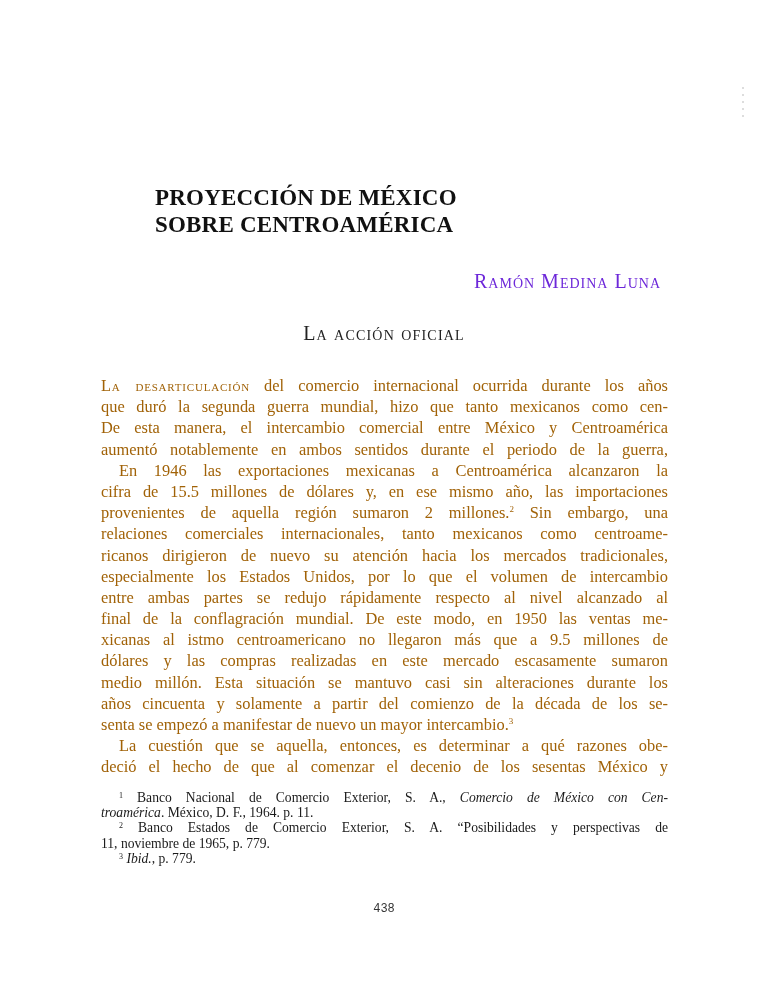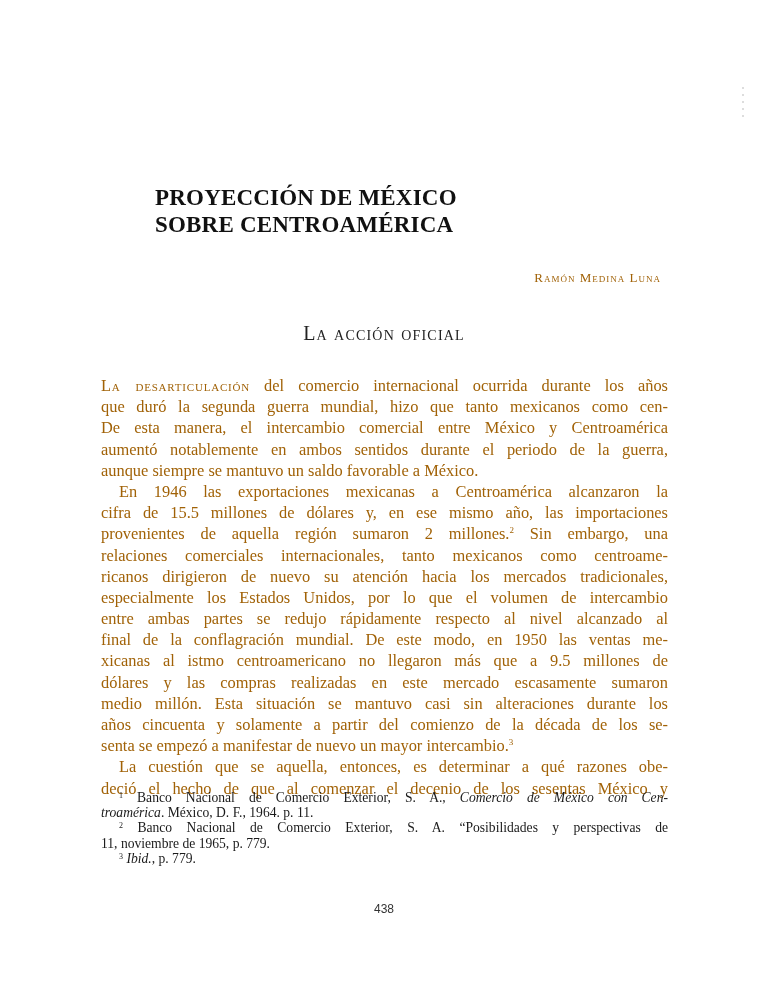--- a/index.html
+++ b/index.html
@@ -2,37 +2,37 @@
 <html><head>
 <meta charset="utf-8">
 <style>
   html, body { margin: 0; padding: 0; background: #ffffff; }
   body { width: 768px; height: 994px; position: relative; overflow: hidden;
          font-family: "Liberation Serif", "DejaVu Serif", serif; color: #1a1a1a; }
   .page { position: absolute; left: 0; top: 12px; width: 768px; height: 994px; }
   .title { position: absolute; left: 155px; top: 172px; font-weight: bold;
            font-size: 23px; line-height: 27px; letter-spacing: 0.2px; color: #111; }
   .title div { white-space: nowrap; }
-  .author { position: absolute; right: 107px; top: 258px; font-size: 13px;
-            font-variant: small-caps; letter-spacing: 1px; color: #a16207; }
+  .author { position: absolute; right: 107px; top: 258px; font-size: 20px;
+            font-variant: small-caps; letter-spacing: 1px; color: #6d28d9; }
   .section { position: absolute; left: 0; width: 768px; top: 310px; text-align: center;
              font-size: 20px; font-variant: small-caps; letter-spacing: 1.2px; color: #222; }
   .body { position: absolute; left: 101px; top: 363px; width: 567px; font-size: 16.4px;
           line-height: 21.2px; color: #a16207; }
   .line { display: block; white-space: nowrap; text-align: justify; text-align-last: justify; height: 21.2px; }
   .line.last { text-align-last: left; }
   .indent { padding-left: 18px; }
   .sc { font-variant: small-caps; letter-spacing: 0.8px; }
   sup { font-size: 9px; vertical-align: 6px; line-height: 0; }
   .notes { position: absolute; left: 101px; top: 778px; width: 567px; font-size: 13.6px;
            line-height: 15.2px; color: #1a1a1a; }
   .notes .line { height: 15.2px; }
   .notes sup { font-size: 8px; vertical-align: 4px; }
   .pagenum { position: absolute; left: 0; width: 768px; top: 890px; text-align: center;
-             font-family: Liberation Sans, sans-serif; font-size: 12px; color: #333; }
+             font-family: Liberation Mono, monospace; font-size: 12px; color: #333; }
   .specks { position: absolute; right: 22px; top: 75px; width: 4px; height: 40px; }
   .specks span { display: block; width: 2px; height: 2px; background: #ddd; margin-bottom: 5px; }
 </style>
 </head>
 <body>
 
 <div class="page">
 
   <div class="specks">
       <span></span>
@@ -49,40 +49,39 @@
 
   <div class="author">Ramón Medina Luna</div>
 
   <div class="section">La acción oficial</div>
 
   <div class="body">
     <span class="line"><span class="sc">La desarticulación</span><span> del comercio internacional ocurrida durante los años</span></span>
     <span class="line">que duró la segunda guerra mundial, hizo que tanto mexicanos como cen-</span>
     <span class="line">De esta manera, el intercambio comercial entre México y Centroamérica</span>
     <span class="line">aumentó notablemente en ambos sentidos durante el periodo de la guerra,</span>
-    <span class="line last">aunque siempre se mantuvo un saldo favorable a México.</span>
     <span class="line indent">En 1946 las exportaciones mexicanas a Centroamérica alcanzaron la</span>
     <span class="line">cifra de 15.5 millones de dólares y, en ese mismo año, las importaciones</span>
     <span class="line"><span>provenientes de aquella región sumaron 2 millones.</span><sup>2</sup><span> Sin embargo, una</span></span>
     <span class="line">relaciones comerciales internacionales, tanto mexicanos como centroame-</span>
     <span class="line">ricanos dirigieron de nuevo su atención hacia los mercados tradicionales,</span>
     <span class="line">especialmente los Estados Unidos, por lo que el volumen de intercambio</span>
     <span class="line">entre ambas partes se redujo rápidamente respecto al nivel alcanzado al</span>
     <span class="line">final de la conflagración mundial. De este modo, en 1950 las ventas me-</span>
     <span class="line">xicanas al istmo centroamericano no llegaron más que a 9.5 millones de</span>
     <span class="line">dólares y las compras realizadas en este mercado escasamente sumaron</span>
     <span class="line">medio millón. Esta situación se mantuvo casi sin alteraciones durante los</span>
     <span class="line">años cincuenta y solamente a partir del comienzo de la década de los se-</span>
     <span class="line last"><span>senta se empezó a manifestar de nuevo un mayor intercambio.</span><sup>3</sup></span>
     <span class="line indent">La cuestión que se aquella, entonces, es determinar a qué razones obe-</span>
     <span class="line">deció el hecho de que al comenzar el decenio de los sesentas México y</span>
   </div>
 
   <div class="notes">
     <span class="line indent"><sup>1</sup><span> Banco Nacional de Comercio Exterior, S. A., </span><i>Comercio de México con Cen-</i></span>
     <span class="line last"><i>troamérica</i><span>. México, D. F., 1964. p. 11.</span></span>
-    <span class="line indent"><sup>2</sup><span> Banco Nacional de Comercio Exterior, S. A. “Posibilidades y perspectivas de</span></span>
+    <span class="line indent"><sup>2</sup><span> Banco Estados de Comercio Exterior, S. A. “Posibilidades y perspectivas de</span></span>
     <span class="line last">11, noviembre de 1965, p. 779.</span>
     <span class="line last indent"><sup>3</sup> <i>Ibid.</i><span>, p. 779.</span></span>
   </div>
 
   <div class="pagenum">438</div>
 </div>
 
 </body></html>

